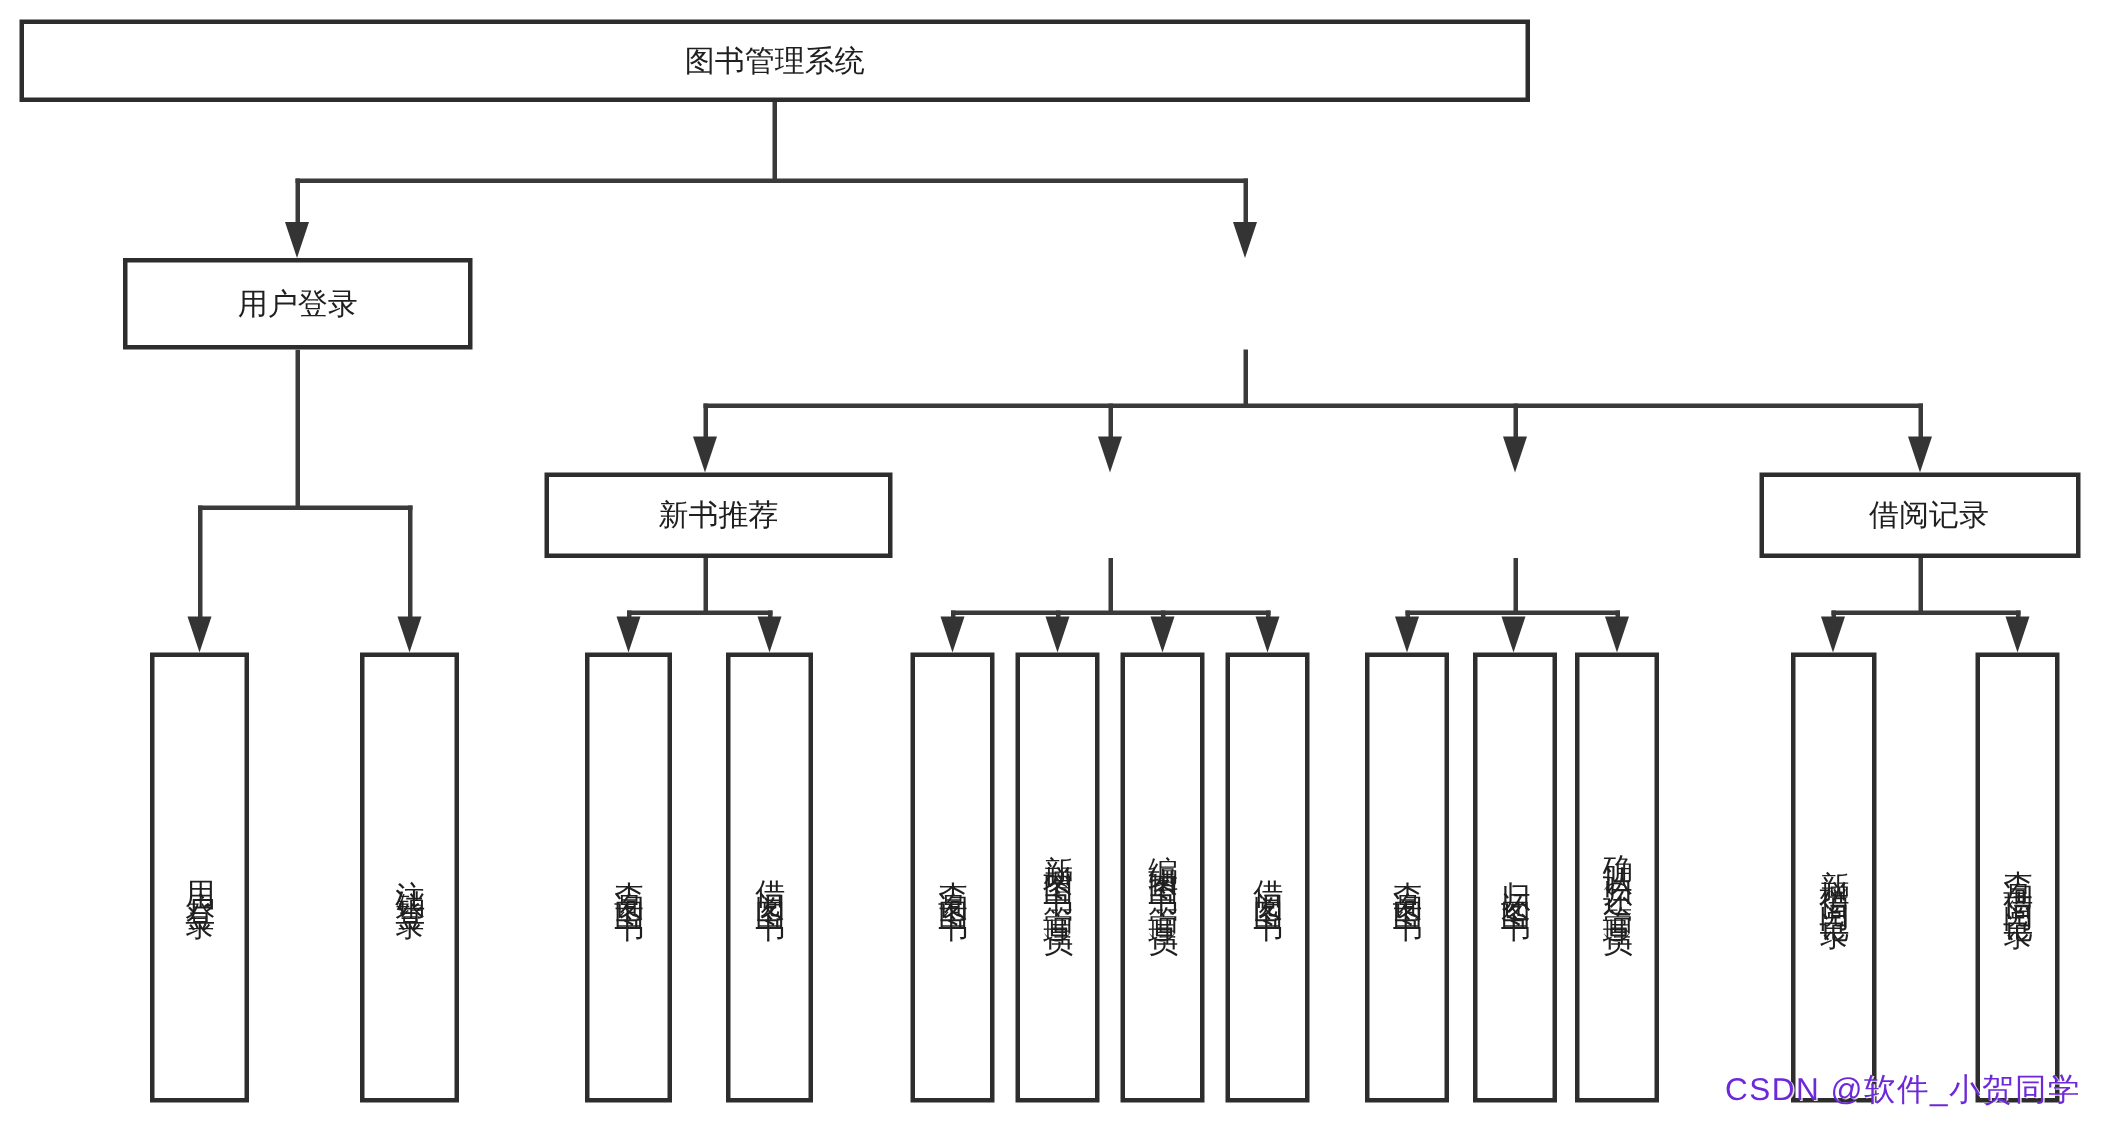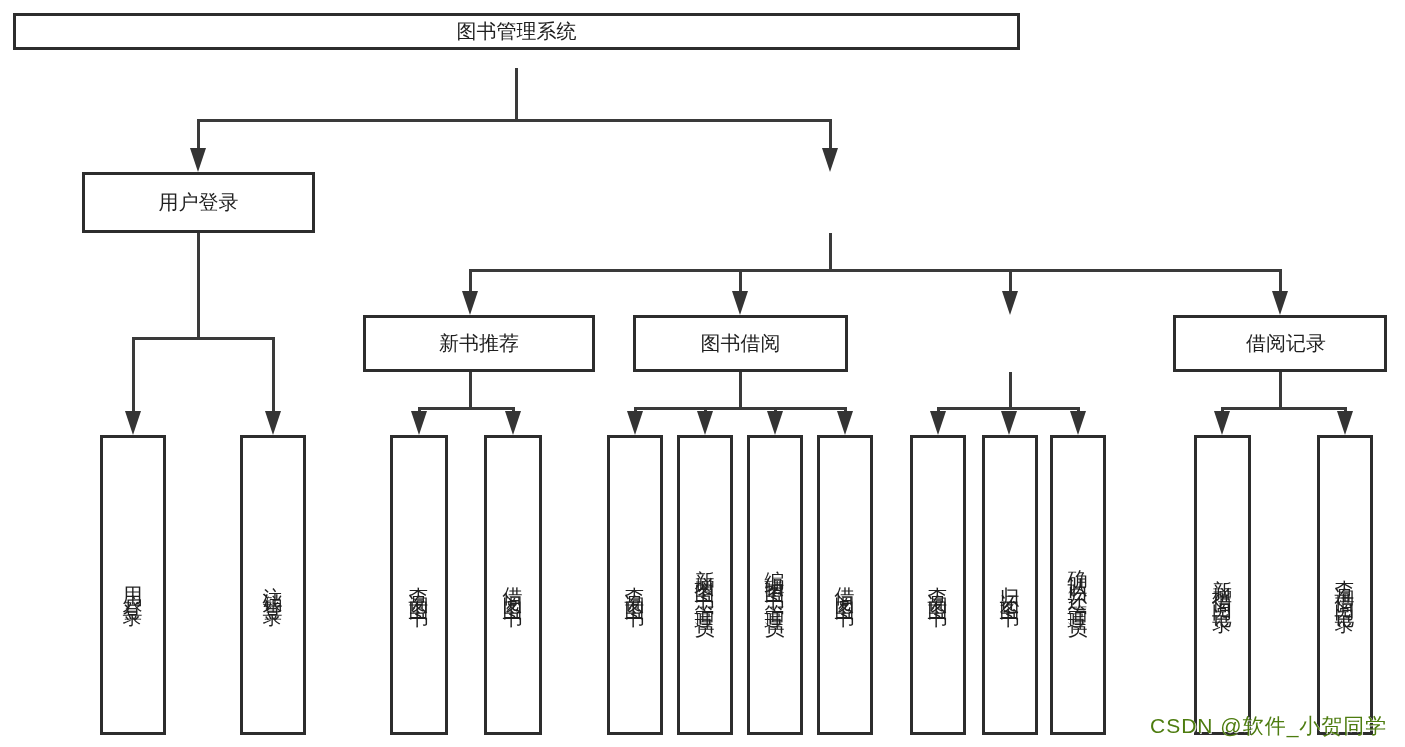--- a/index.html
+++ b/index.html
@@ -18,21 +18,21 @@
   .vline,.hline{position:absolute;background:#3a3a3a;}
   .vline{width:3px;}
   .hline{height:3px;}
   .arrow{
     position:absolute;width:0;height:0;
     border-left:8px solid transparent;border-right:8px solid transparent;
     border-top:24px solid #343434;
   }
   .watermark{
     position:absolute;left:1150px;top:712px;
-    font-size:21px;color:#4d7c0f;letter-spacing:1px;
+    font-size:21px;color:#6d28d9;letter-spacing:1px;
     text-shadow:1px 1px 0 rgba(255,255,255,0.85);
     z-index:5;white-space:nowrap;
   }
 </style>
 </head>
 <body>
 
 <div id="stage">
 
   <div>
@@ -89,33 +89,30 @@
     <div class="arrow" style="left:1070px;top:411px;"></div>
 
     <div class="vline" style="left:1279px;top:372px;height:38px;"></div>
     <div class="hline" style="left:1221px;top:407px;width:126px;"></div>
     <div class="vline" style="left:1221px;top:407px;height:8px;"></div>
     <div class="vline" style="left:1344px;top:407px;height:8px;"></div>
     <div class="arrow" style="left:1214px;top:411px;"></div>
     <div class="arrow" style="left:1337px;top:411px;"></div>
   </div>
 
-  <div class="node" style="left:13px;top:13px;width:1007px;height:37px;">
+  <div class="node" style="left:13px;top:13px;width:1007px;height:55px;">
     <span class="lbl">图书管理系统</span>
   </div>
 
   <div class="node" style="left:82px;top:172px;width:233px;height:61px;">
     <span class="lbl">用户登录</span>
   </div>
 
   <div class="node" style="left:363px;top:315px;width:232px;height:57px;">
     <span class="lbl">新书推荐</span>
-  </div>
-  <div class="node" style="left:633px;top:315px;width:215px;height:57px;">
-    <span class="lbl">图书借阅</span>
   </div>
   <div class="node" style="left:1173px;top:315px;width:214px;height:57px;padding-left:12px;">
     <span class="lbl">借阅记录</span>
   </div>
 
   <div class="node leaf" style="left:100px;top:435px;width:66px;height:300px;">
     <span class="lbl">用户登录</span>
   </div>
   <div class="node leaf" style="left:240px;top:435px;width:66px;height:300px;">
     <span class="lbl">注销登录</span>

